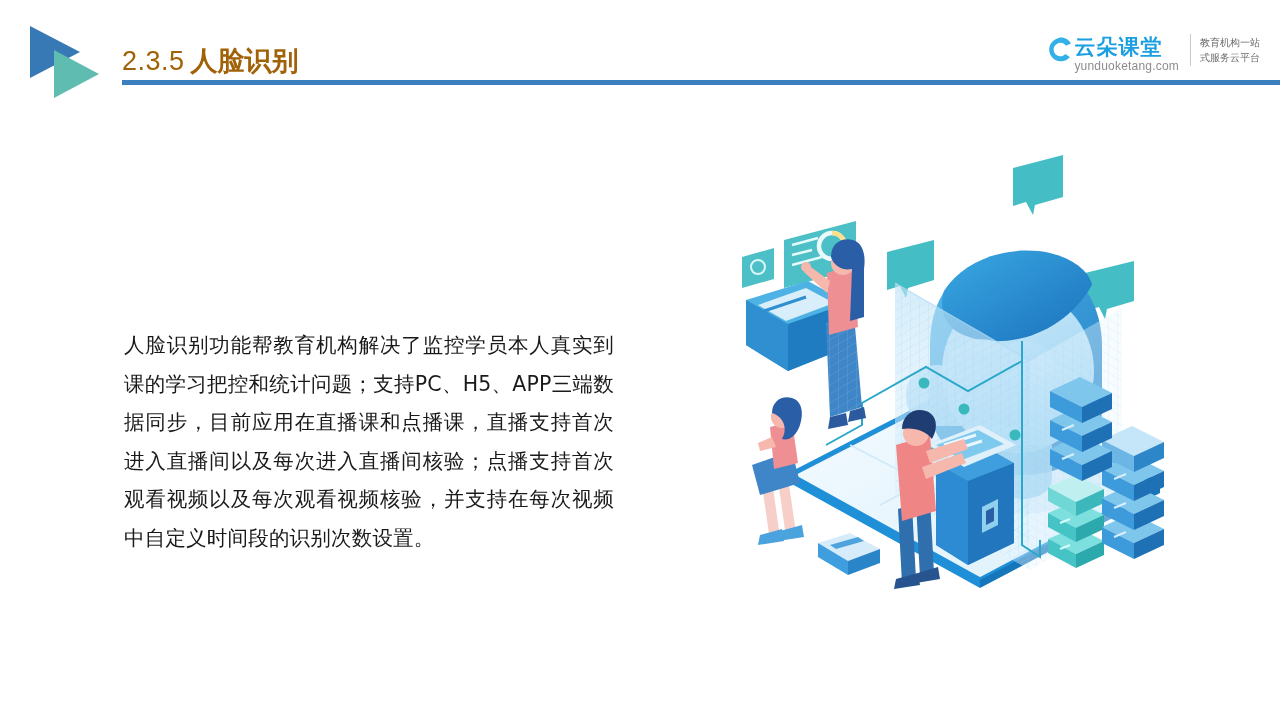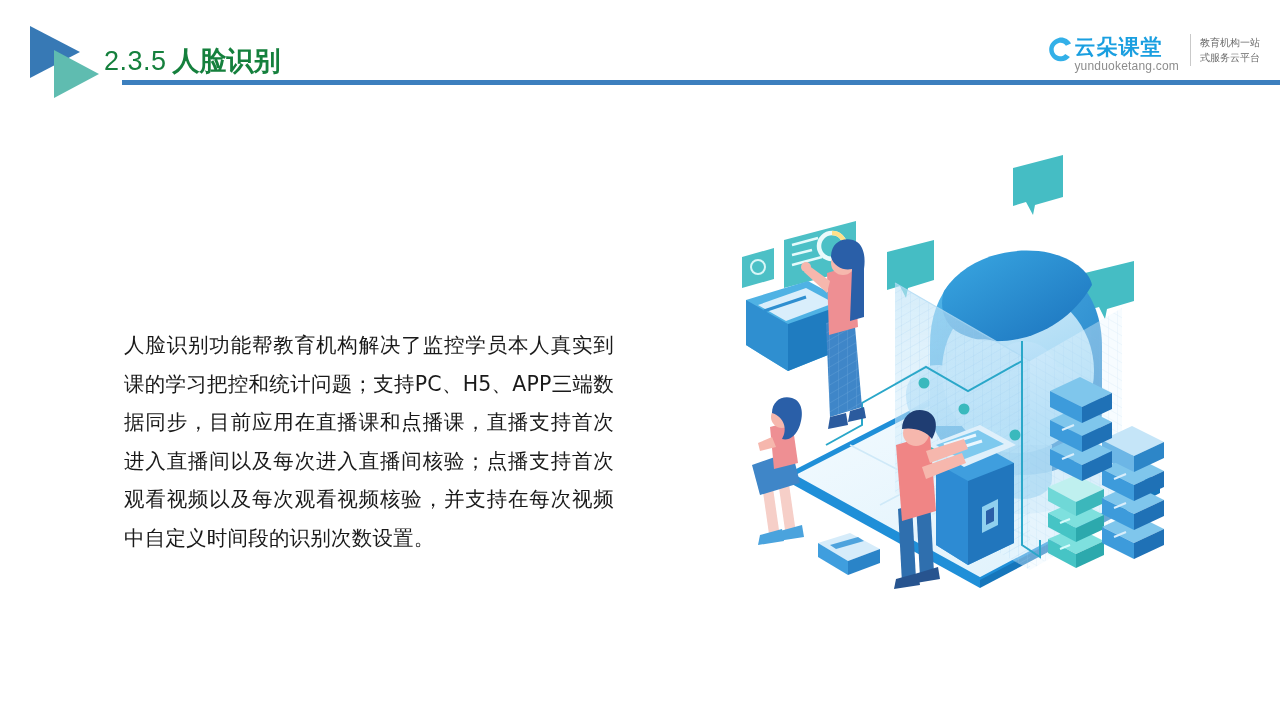--- a/index.html
+++ b/index.html
@@ -57,25 +57,25 @@
     top: 24px;
     width: 0;
     height: 0;
     border-top: 24px solid transparent;
     border-bottom: 24px solid transparent;
     border-left: 45px solid #5fbcb0;
   }
 
   .page-title {
     position: absolute;
-    left: 104px;
+    left: 122px;
     top: 44px;
     font-size: 27px;
     line-height: 34px;
-    color: #15803d;
+    color: #a16207;
     white-space: nowrap;
     font-family: "Liberation Sans", "DejaVu Sans", sans-serif;
   }
   .page-title .num {
     font-weight: 400;
     letter-spacing: 0.5px;
   }
   .page-title .txt {
     font-weight: 700;
     margin-left: 6px;

